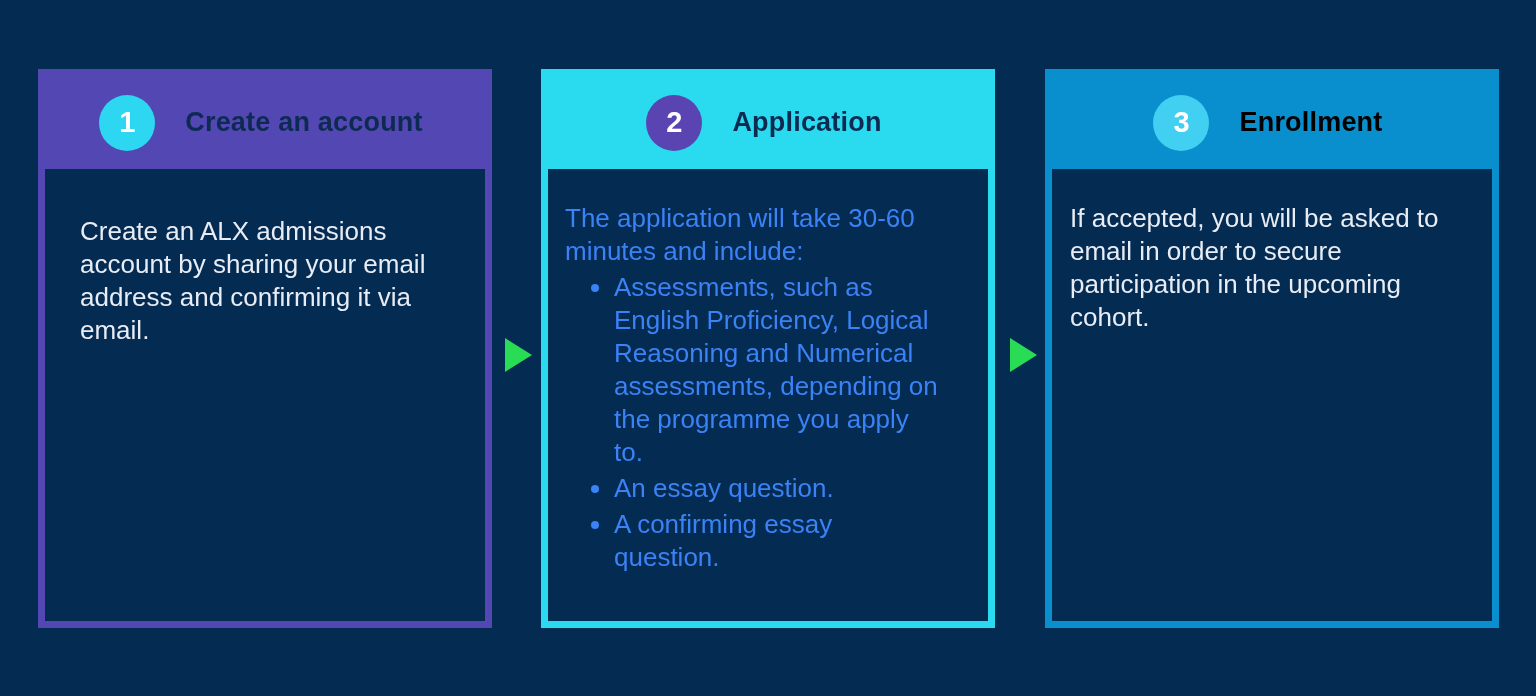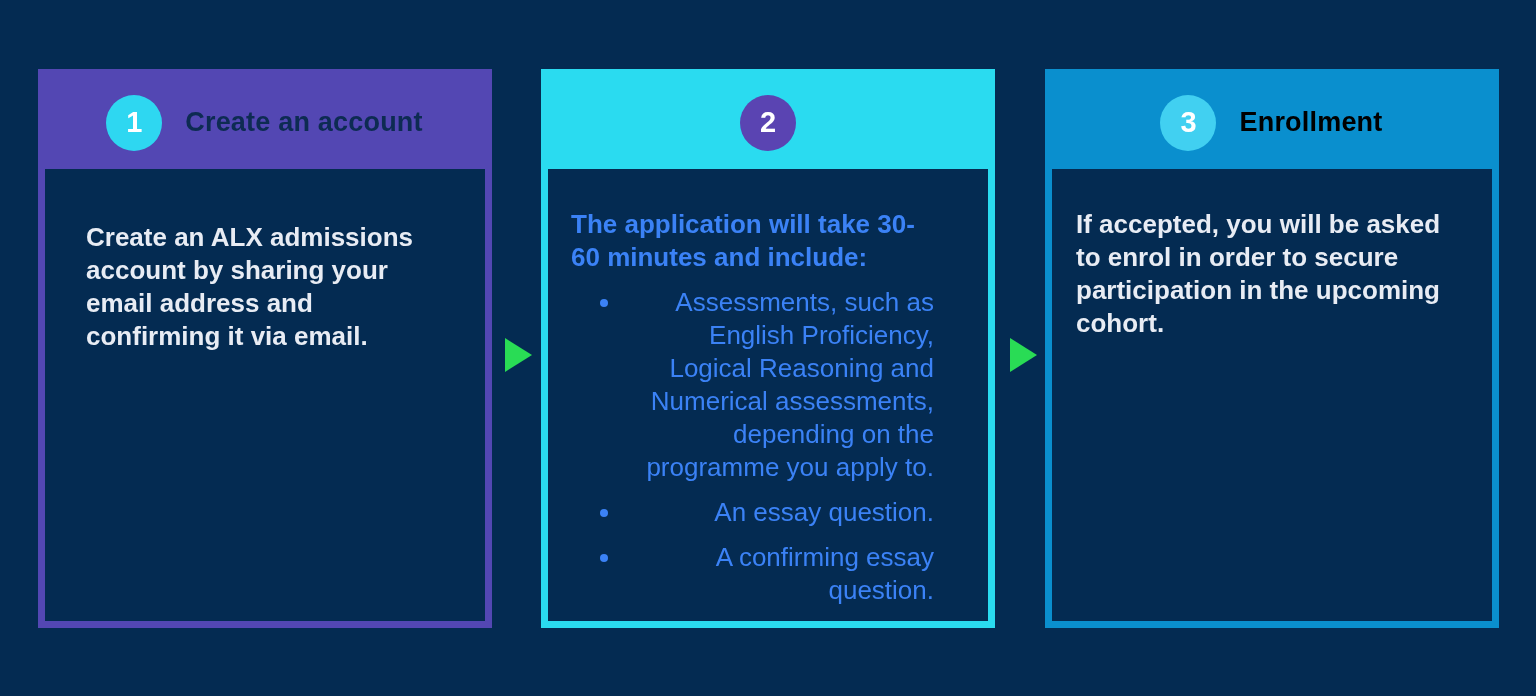--- a/index.html
+++ b/index.html
@@ -42,42 +42,42 @@
     display: flex;
     align-items: center;
     justify-content: center;
   }
   .badge-number {
     font-size: 29px;
     font-weight: bold;
     line-height: 1;
   }
   .card-title {
-    margin: 1px;
+    margin: 8px;
     font-size: 27px;
     font-weight: bold;
     letter-spacing: 0.2px;
   }
 
   .card-body {
     font-size: 26px;
     line-height: 33px;
   }
   .card-1 .card-body { padding: 46px 52px 0 35px; }
   .card-2 .card-body { padding: 33px 42px 0 17px; }
   .card-3 .card-body { padding: 33px 22px 0 18px; }
 
-  .card-body p { margin: 6px; font-weight: bold; }
+  .card-body p { margin: 0; }
 
   .bullet-list {
     margin: 0;
     padding: 0 0 0 46px;
     list-style: disc outside;
   }
-  .bullet-list li { margin: 12px; text-align: right; }
+  .bullet-list li { margin: 3px; }
 
   .arrow {
     position: absolute;
     top: 338px;
     width: 27px;
     height: 34px;
     clip-path: polygon(0 0, 100% 50%, 0 100%);
     filter: drop-shadow(0 0 5px rgba(41, 220, 85, 0.55));
   }
   .arrow-1 { left: 505px; }
@@ -100,20 +100,21 @@
     </div>
   </section>
 
   <div class="arrow arrow-1" style="background-color: rgb(41, 220, 85);"></div>
 
   <section class="card card-2" style="border-color: rgb(42, 219, 240);">
     <header class="card-header" style="background-color: rgb(42, 219, 240);">
       <span class="badge" style="background-color: rgb(90, 68, 178);">
         <span class="badge-number" style="color: rgb(255, 255, 255);">2</span>
       </span>
+      <h2 class="card-title" style="color: rgb(13, 43, 82);">Application</h2>
     </header>
     <div class="card-body" style="color: #3b82f6;">
       <p>The application will take 30-60 minutes and include:</p>
       <ul class="bullet-list">
         <li>Assessments, such as English Proficiency, Logical Reasoning and Numerical assessments, depending on the programme you apply to.</li>
         <li>An essay question.</li>
         <li>A confirming essay question.</li>
       </ul>
     </div>
   </section>
@@ -121,17 +122,17 @@
   <div class="arrow arrow-2" style="background-color: rgb(41, 220, 85);"></div>
 
   <section class="card card-3" style="border-color: rgb(10, 143, 206);">
     <header class="card-header" style="background-color: rgb(10, 143, 206);">
       <span class="badge" style="background-color: rgb(65, 208, 241);">
         <span class="badge-number" style="color: rgb(255, 255, 255);">3</span>
       </span>
       <h2 class="card-title" style="color: #000000;">Enrollment</h2>
     </header>
     <div class="card-body" style="color: rgb(232, 236, 244);">
-      <p>If accepted, you will be asked to enrol in order to secure participation in the upcoming cohort.</p>
+      <p>If accepted, you will be asked to email in order to secure participation in the upcoming cohort.</p>
     </div>
   </section>
 
 </div>
 
 </body></html>

